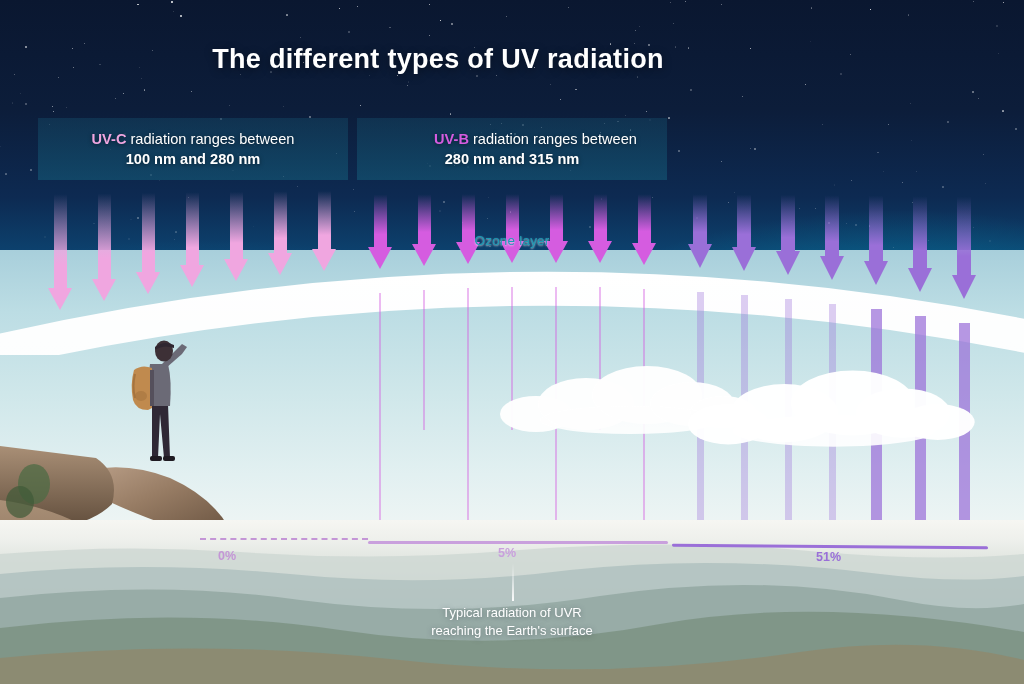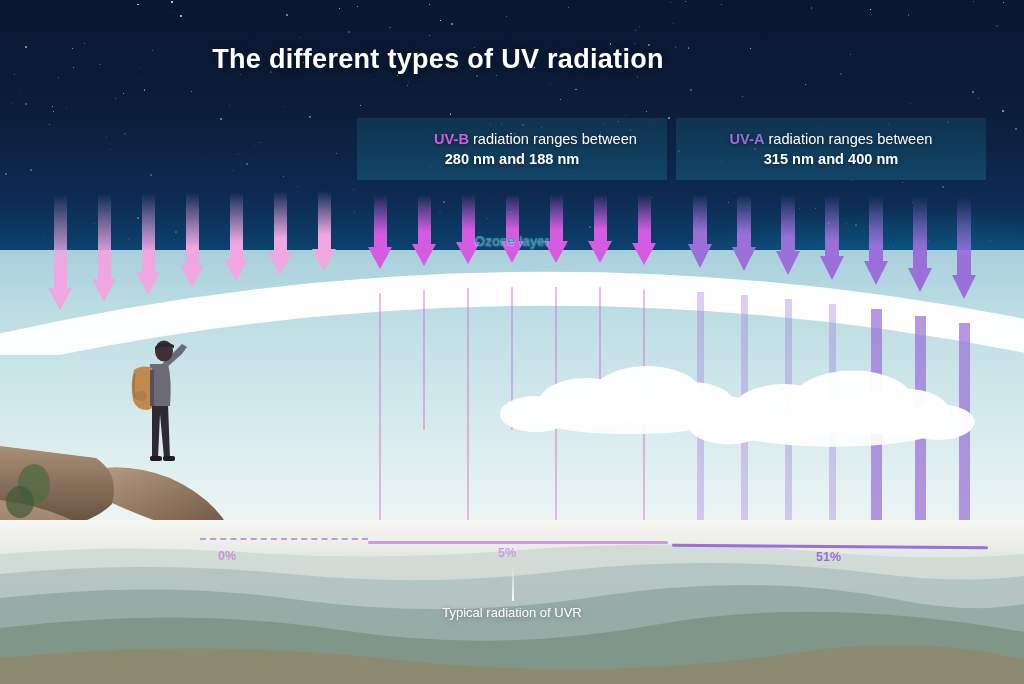--- a/index.html
+++ b/index.html
@@ -554,32 +554,33 @@
       <div class="pctlabel" style="left: 218px; top: 549px; color: rgb(196, 150, 214);">0%</div>
       <div class="pctline" style="left: 368px; top: 541px; width: 300px; background: rgb(201, 160, 221); transform: none;"></div>
       <div class="pctlabel" style="left: 498px; top: 546px; color: rgb(201, 160, 221);">5%</div>
       <div class="pctline" style="left: 672px; top: 545px; width: 316px; background: rgb(154, 111, 216); transform: rotate(0.5deg);"></div>
       <div class="pctlabel" style="left: 816px; top: 550px; color: rgb(154, 111, 216);">51%</div>
     </div>
 
   <div class="leader"></div>
   <div class="caption">
     <div>Typical radiation of UVR</div>
+    <div>reaching the Earth's surface</div>
   </div>
 
   <div class="title">The different types of UV radiation</div>
 
+  <div class="infobox" id="box-uvc" style="left:38px; width:310px;">
+    <div>
+      <span class="tag" style="color: rgb(240, 166, 224);">UV-C</span><span> radiation ranges between</span>
+    </div>
+    <div class="l2">100 nm and 280 nm</div>
+  </div>
 
   <div class="infobox" id="box-uvb" style="left:357px; width:310px;">
     <div>
       <span class="tag" style="color: rgb(213, 92, 224); padding-left: 47px;">UV-B</span><span> radiation ranges between</span>
     </div>
-    <div class="l2">280 nm and 188 nm</div>
-  </div>
-
-  <div class="infobox" id="box-uva" style="left:676px; width:310px;">
-    <div>
-      <span class="tag" style="color: rgb(154, 111, 216);">UV-A</span><span> radiation ranges between</span>
-    </div>
-    <div class="l2">315 nm and 400 nm</div>
-  </div>
+    <div class="l2">280 nm and 315 nm</div>
+  </div>
+
 
 </div>
 
 </body></html>

